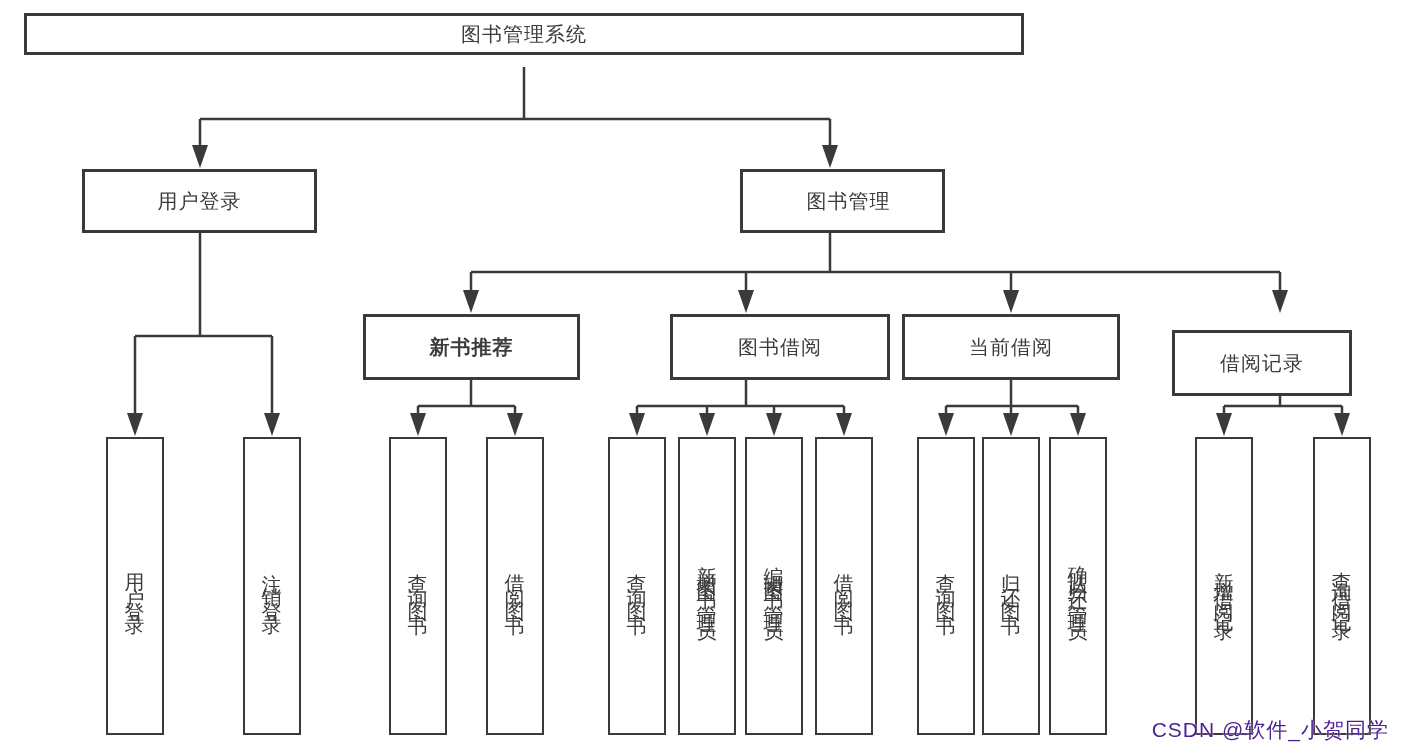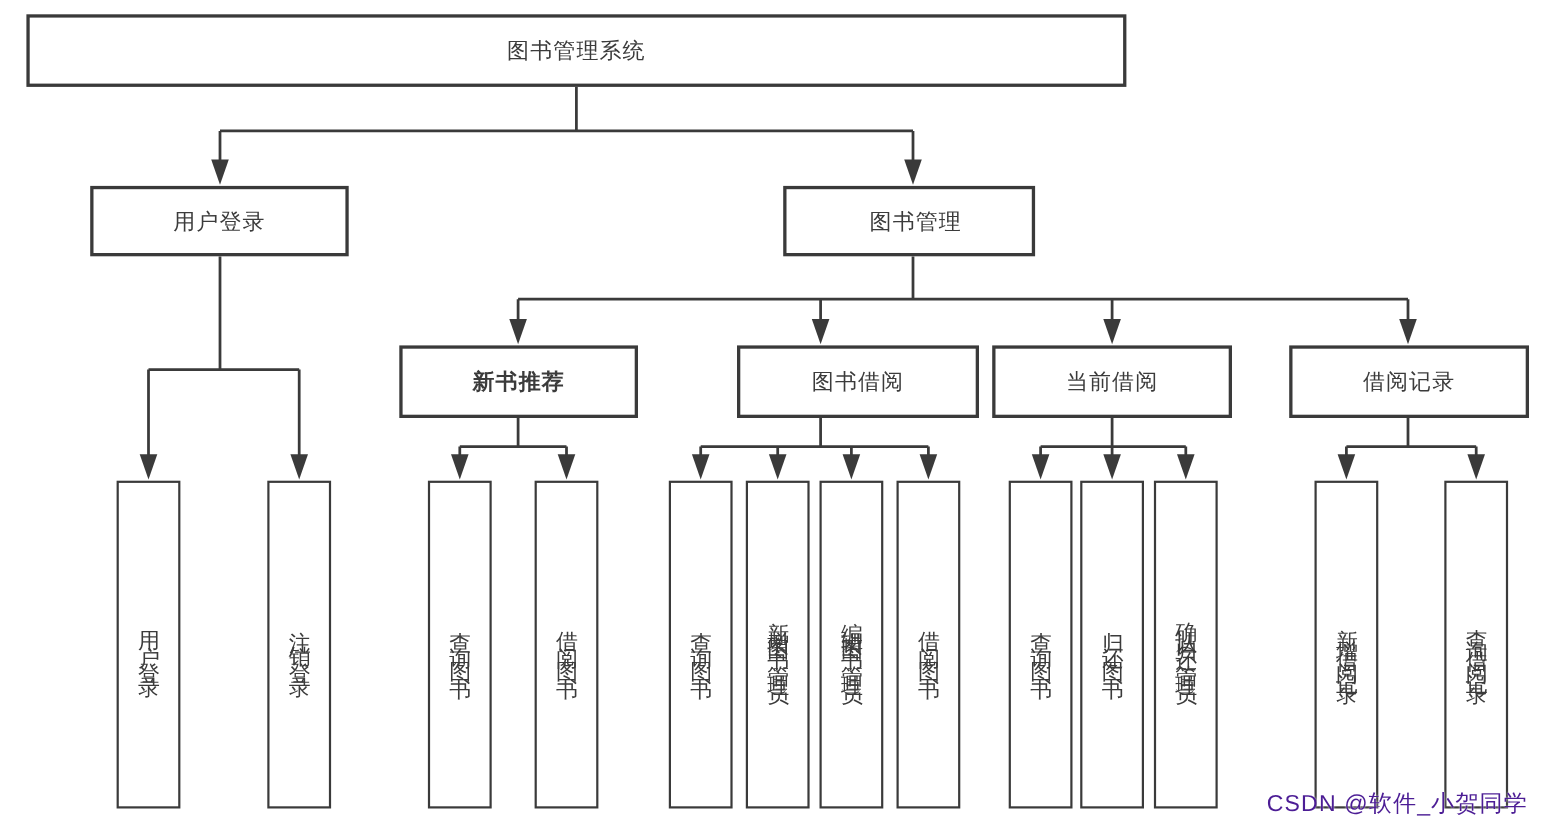--- a/index.html
+++ b/index.html
@@ -15,21 +15,21 @@
   .box{
     position:absolute;
     background:#ffffff;
     border:3px solid #3a3a3a;
     display:flex;align-items:center;justify-content:center;
     box-sizing:border-box;
     font-size:20px;
     letter-spacing:1px;
     color:#3b3b3b;
   }
-  .root{left:24px;top:13px;width:1000px;height:66px;align-items:center;}
+  .root{left:24px;top:13px;width:1000px;height:42px;align-items:center;}
   .lvl2{top:169px;height:64px;}
   .lvl3{top:314px;height:66px;}
   .leaf{
     top:437px;width:58px;height:298px;
     border-width:2px;
   }
   .leaf .v{
     writing-mode:vertical-rl;
     text-orientation:mixed;
     white-space:nowrap;
@@ -93,34 +93,34 @@
     </g>
   </svg>
 
   <div class="box root">
     <span>图书管理系统</span>
   </div>
 
   <div class="box lvl2" style="left:82px;width:235px;">
     <span>用户登录</span>
   </div>
-  <div class="box lvl2" style="left:712px;width:229px;padding-left:12px;">
+  <div class="box lvl2" style="left:740px;width:205px;padding-left:12px;">
     <span>图书管理</span>
   </div>
 
   <div class="box lvl3" style="left:363px;width:217px;font-weight:bold;">
     <span>新书推荐</span>
   </div>
   <div class="box lvl3" style="left:670px;width:220px;">
     <span>图书借阅</span>
   </div>
   <div class="box lvl3" style="left:902px;width:218px;align-items:center;">
     <span>当前借阅</span>
   </div>
-  <div class="box lvl3" style="left:1172px;width:218px;">
+  <div class="box lvl3" style="left:1172px;width:180px;margin-top:16px;">
     <span>借阅记录</span>
   </div>
 
   <div class="box leaf sp4" style="left:106px;">
     <span class="v">用户登录</span>
   </div>
   <div class="box leaf sp4" style="left:243px;">
     <span class="v">注销登录</span>
   </div>
 

